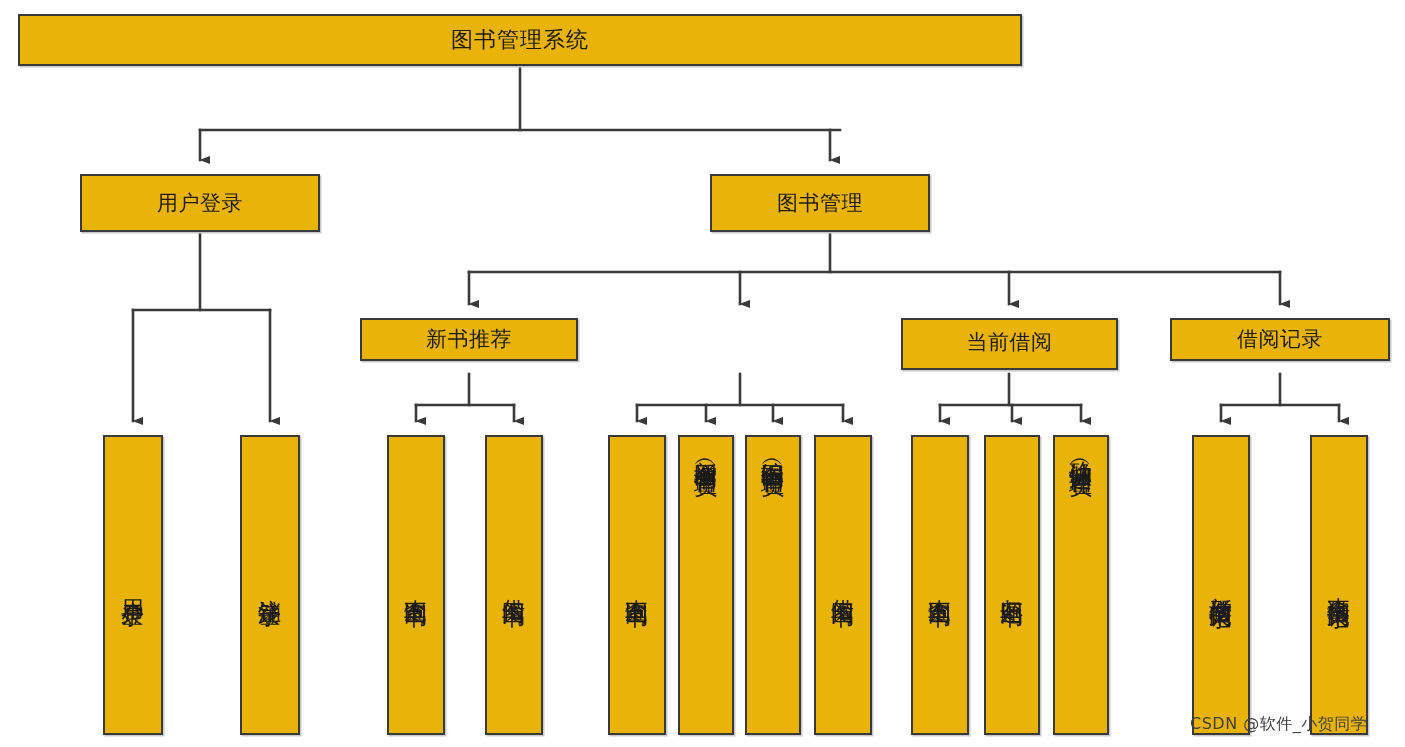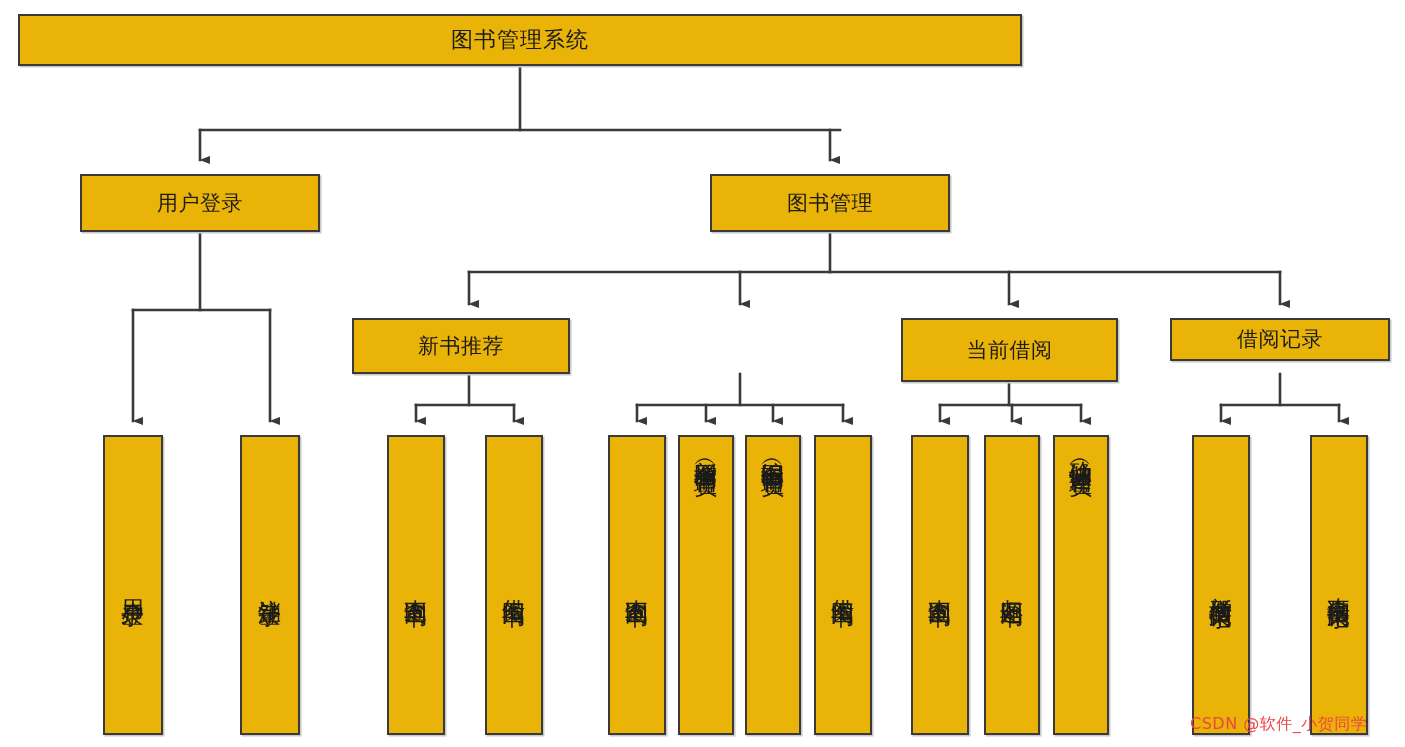--- a/index.html
+++ b/index.html
@@ -69,21 +69,21 @@
   }
   .node.vert.centered {
     align-items: center;
     padding-top: 0;
   }
   #watermark {
     position: absolute;
     left: 1190px;
     top: 714px;
     font-size: 16px;
-    color: #ef4444;
+    color: #404040;
     letter-spacing: 0.5px;
     white-space: nowrap;
     z-index: 3;
   }
 </style>
 </head>
 <body>
 
 <div id="diagram-root">
 
@@ -139,30 +139,30 @@
   </svg>
 
   <div class="node root horiz" style="left:18px; top:14px; width:1004px; height:52px;">
     <span class="node-label">图书管理系统</span>
   </div>
 
   <div class="node horiz" style="left:80px; top:174px; width:240px; height:58px;">
     <span class="node-label">用户登录</span>
   </div>
 
-  <div class="node horiz" style="left:710px; top:174px; width:240px; height:58px;justify-content:center;">
+  <div class="node horiz" style="left:710px; top:174px; width:220px; height:58px;justify-content:center;">
     <span class="node-label">图书管理</span>
   </div>
 
-  <div class="node horiz" style="left:352px; top:318px; width:218px; height:56px;">
+  <div class="node horiz" style="left:360px; top:318px; width:218px; height:43px;">
     <span class="node-label">新书推荐</span>
   </div>
 
 
-  <div class="node horiz" style="left:901px; top:318px; width:217px; height:64px;">
+  <div class="node horiz" style="left:901px; top:318px; width:217px; height:52px;font-family:Liberation Mono, monospace;">
     <span class="node-label">当前借阅</span>
   </div>
 
   <div class="node horiz" style="left:1170px; top:318px; width:220px; height:43px;">
     <span class="node-label">借阅记录</span>
   </div>
 
   <div class="node vert centered" style="left:103px; top:435px; width:60px; height:300px;">
     <span class="node-label">用户登录</span>
   </div>

